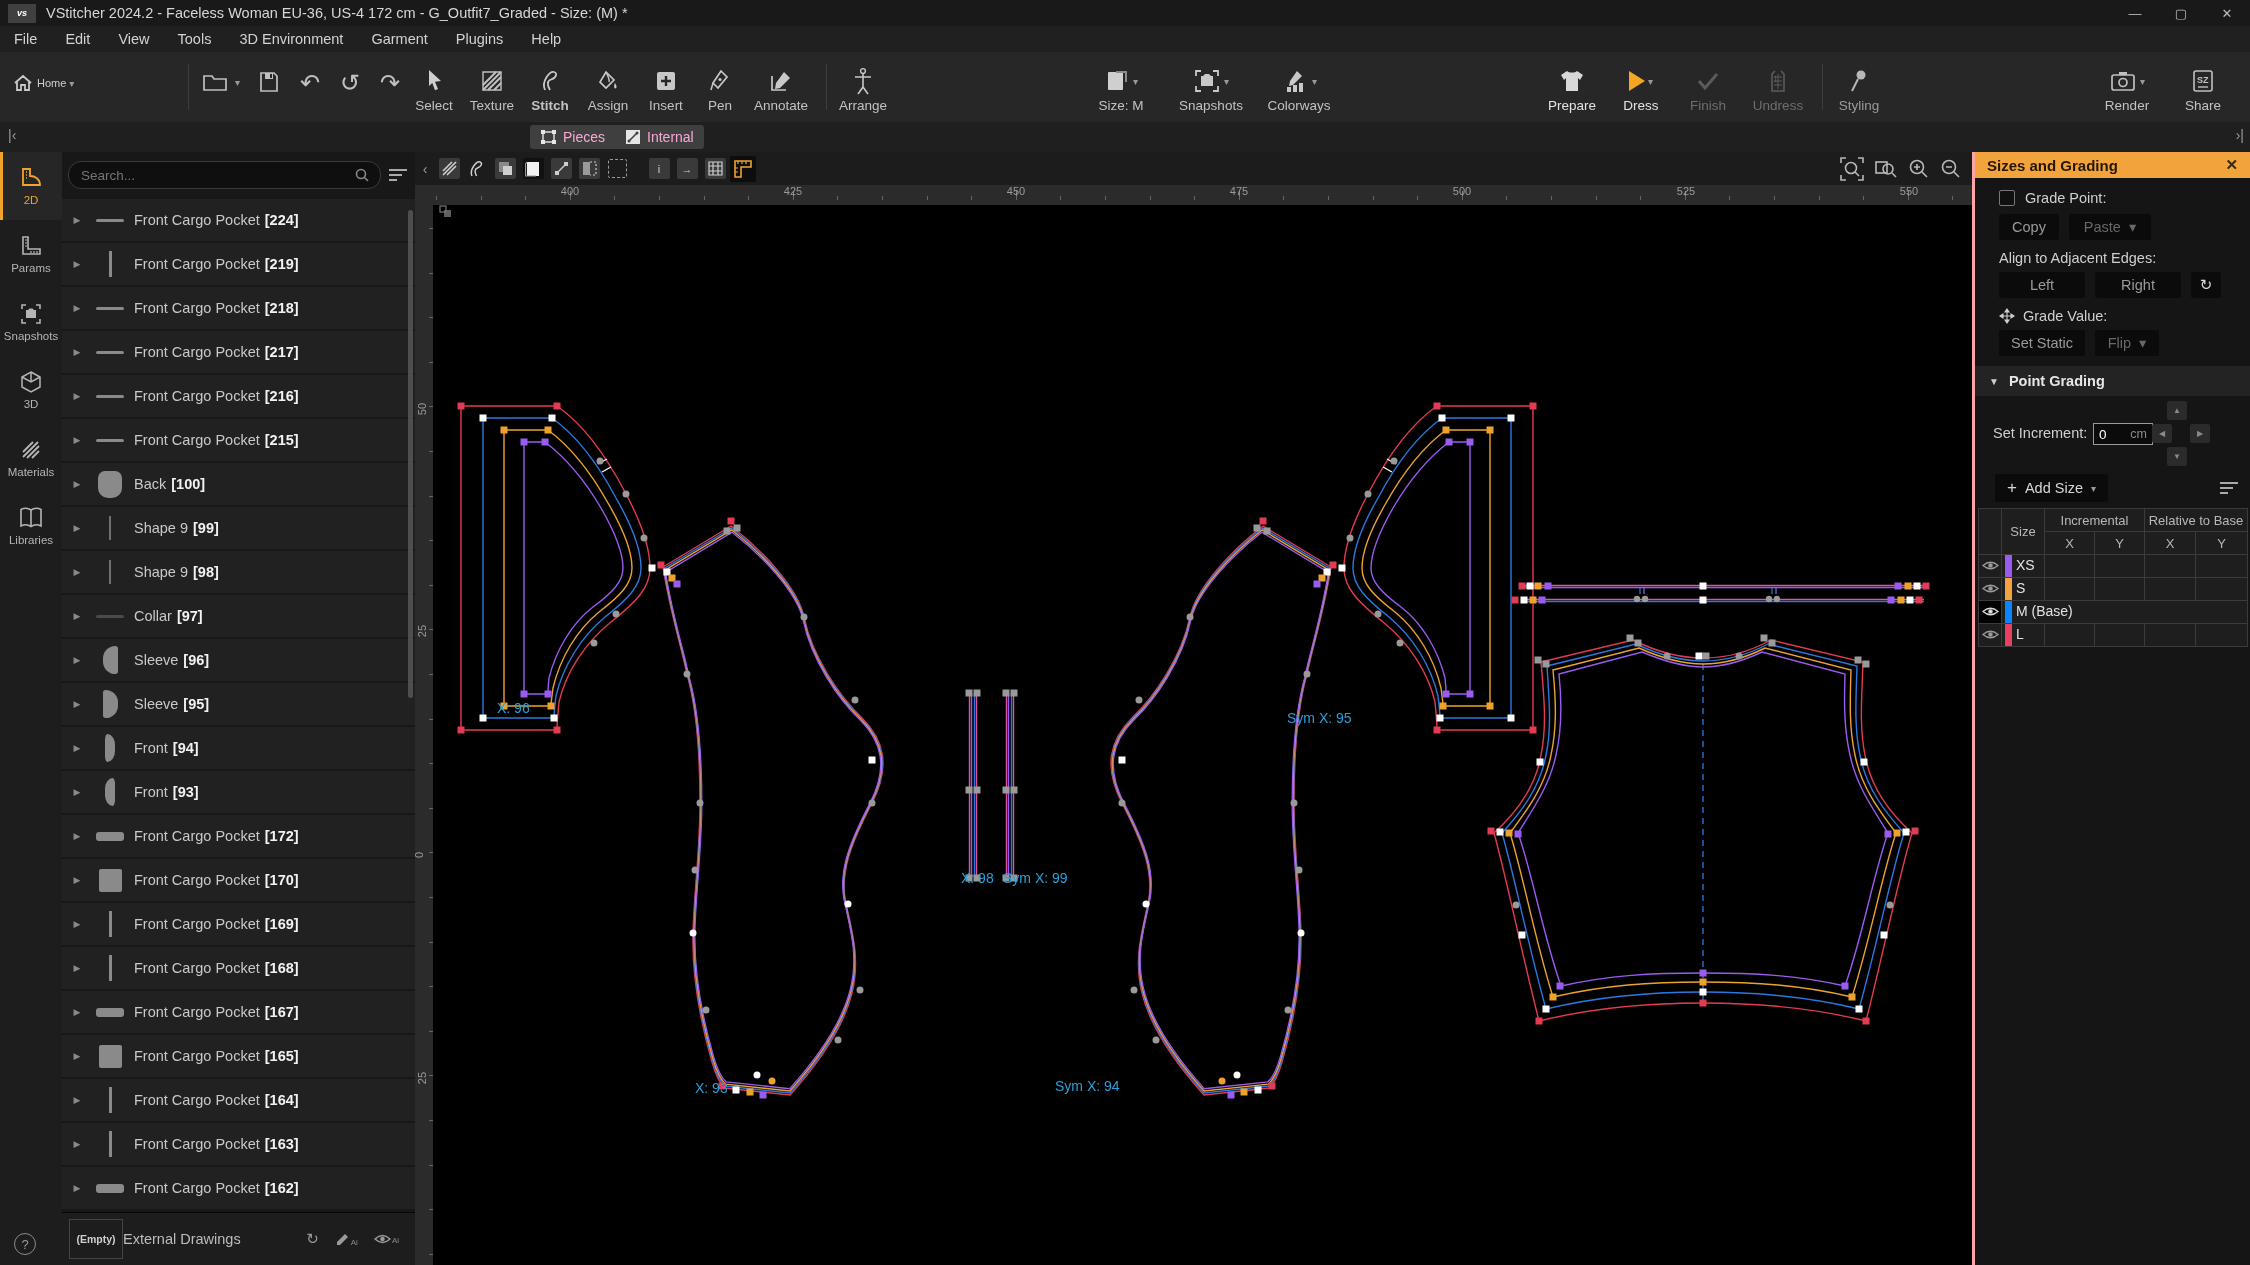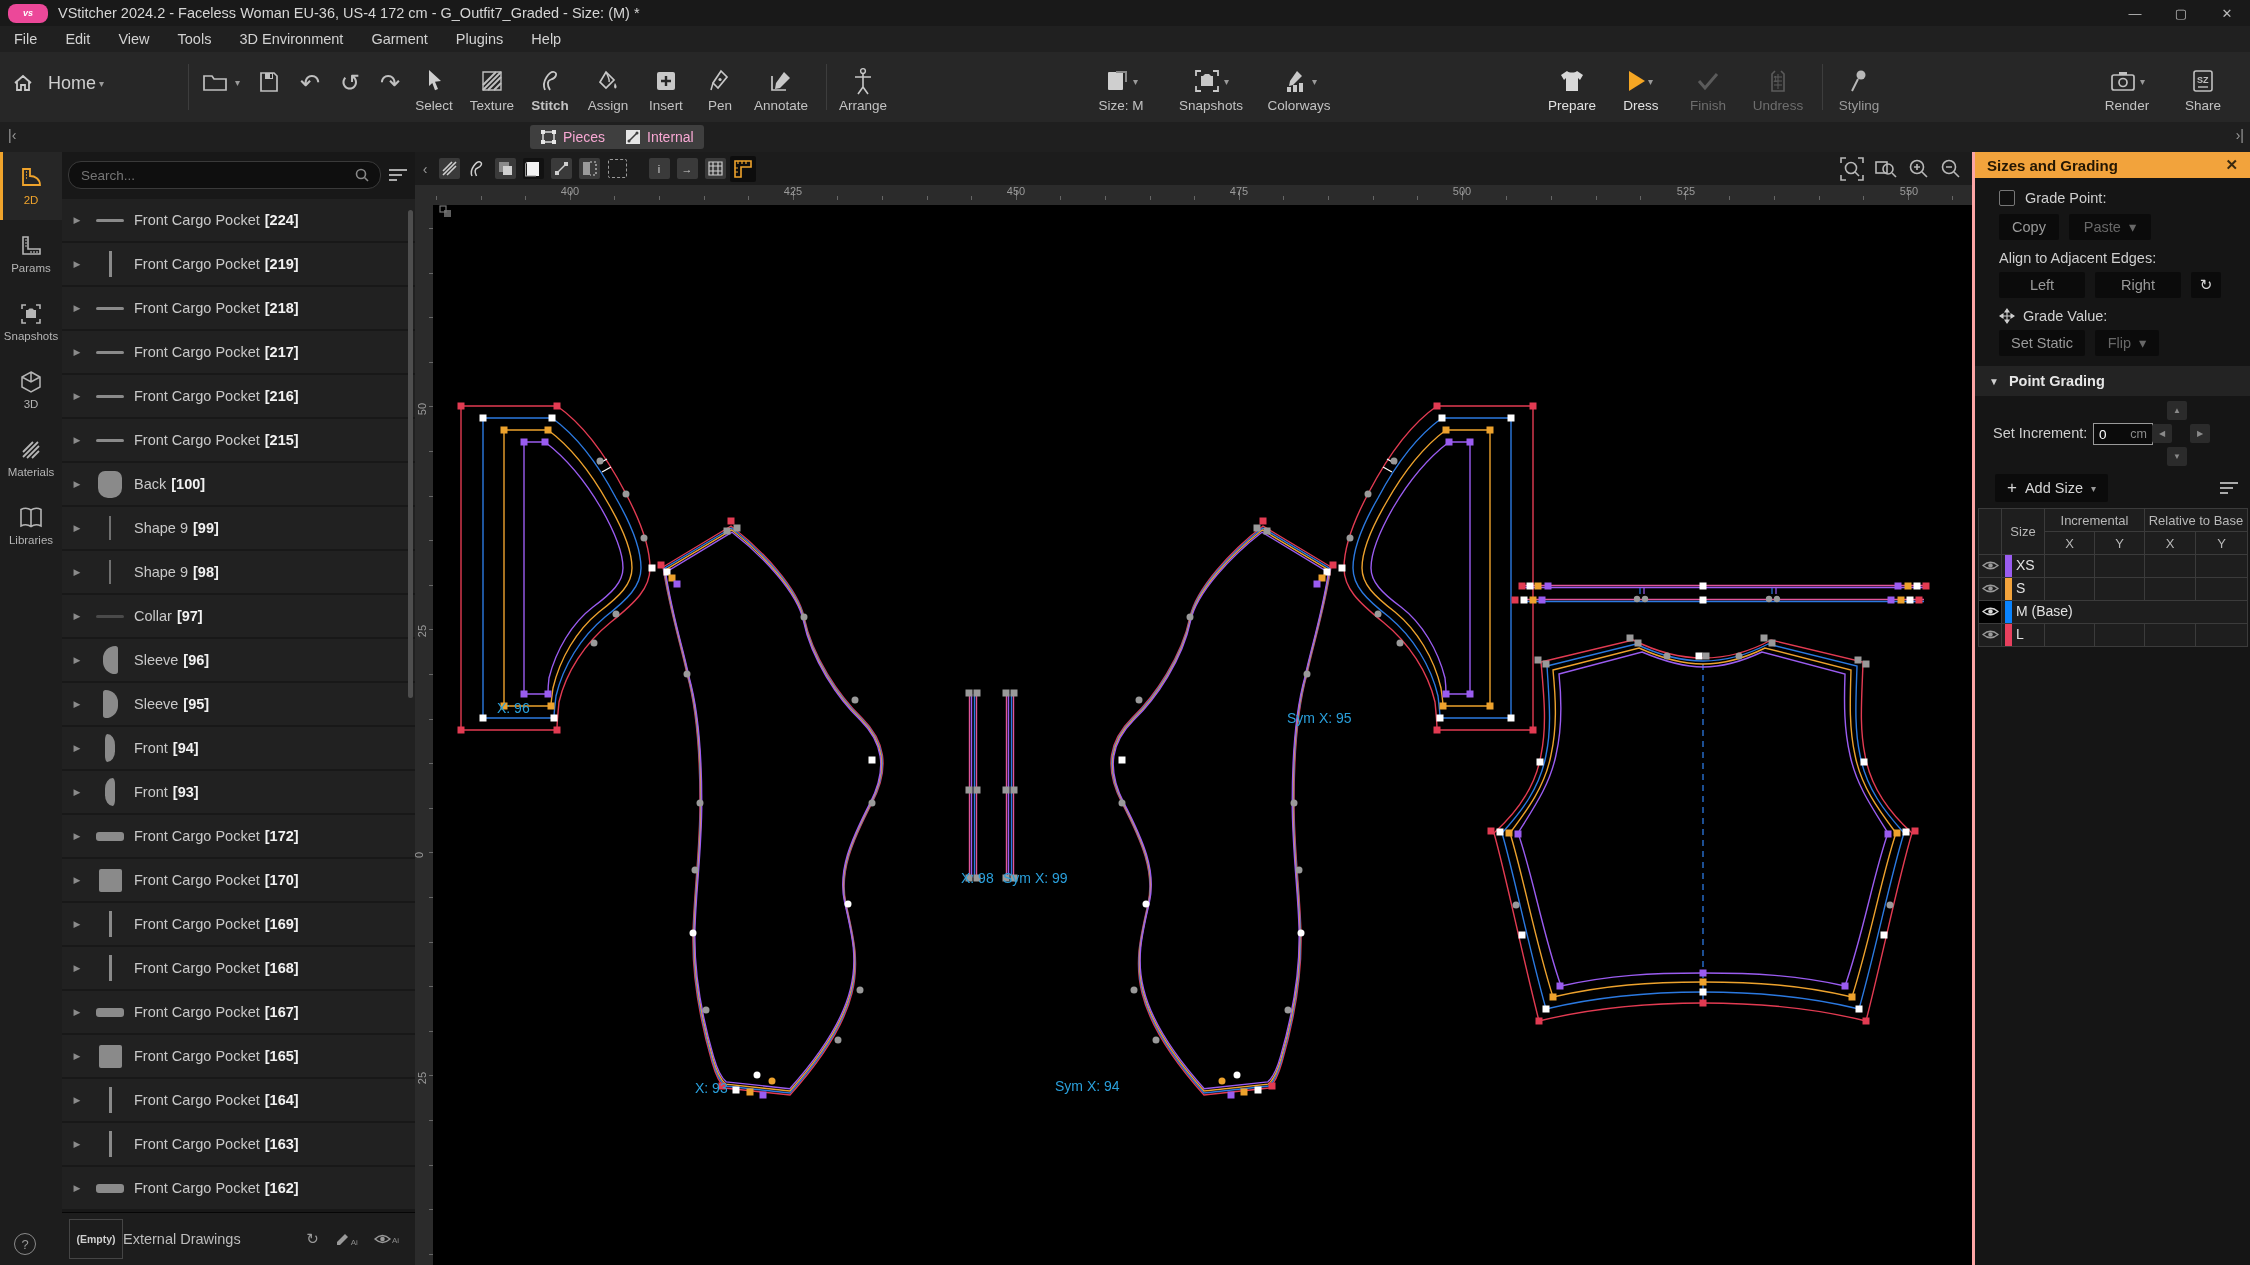--- a/index.html
+++ b/index.html
@@ -1,19 +1,19 @@
 <!DOCTYPE html>
 <html><head>
 <meta charset="utf-8">
 <style>
   html,body{margin:0;padding:0;background:#000;font-family:"Liberation Sans",sans-serif;-webkit-font-smoothing:antialiased;}
   .app{position:relative;width:2250px;height:1265px;background:#1d1d1d;overflow:hidden;color:#ccc;font-size:15px;}
   
   .titlebar{position:absolute;left:0;top:0;right:0;height:26px;background:#191919;display:flex;align-items:center;}
-  .logo{width:40px;height:19px;margin-left:8px;background:#ec4899;border-radius:8px;color:#fff;font-size:9px;font-style:italic;font-weight:bold;display:flex;align-items:center;justify-content:center;}
+  .logo{width:28px;height:19px;margin-left:8px;background:#404040;border-radius:0;color:#fff;font-size:9px;font-style:italic;font-weight:bold;display:flex;align-items:center;justify-content:center;}
   .apptitle{margin-left:10px;color:#d6d6d6;font-size:14.5px;}
   .winbtns{margin-left:auto;display:flex;}
   .winbtn{width:46px;height:26px;display:flex;align-items:center;justify-content:center;color:#bbb;font-size:13px;}
   
   .menubar{position:absolute;left:0;top:26px;right:0;height:26px;background:#202020;display:flex;align-items:center;gap:0;}
   .menuitem{padding:0 14px;color:#d2d2d2;font-size:14.5px;}
   
   .toolbar{position:absolute;left:0;top:52px;right:0;height:70px;background:#272727;border-bottom:1px solid #161616;}
   .tb{position:absolute;display:flex;flex-direction:column;align-items:center;color:#c2c2c2;font-size:13.5px;}
   .tb .ic{height:34px;display:flex;align-items:center;justify-content:center;}
@@ -129,21 +129,21 @@
     <span class="menuitem">Garment</span>
     <span class="menuitem">Plugins</span>
     <span class="menuitem">Help</span>
   </div>
 
   <div class="toolbar">
     <div class="tbrow" style="left:12px;top:20px;">
       <svg width="22" height="22" viewBox="0 0 22 22">
           <path d="M3 11 L11 4 L19 11 M5 10 V18 H9 V13 H13 V18 H17 V10" stroke="#c8c8c8" stroke-width="1.8" fill="none"></path>
         </svg>
-      <span style="margin-left:14px;font-size:18px;">Home</span>
+      <span style="margin-left:3px;font-size:11px;">Home</span>
       <span class="chev">▾</span>
     </div>
     <div class="vdiv" style="left:188px;"></div>
     <div class="tbrow" style="left:202px;top:18px;gap:4px;">
       <svg width="26" height="24" viewBox="0 0 26 24">
           <path d="M2 6 H10 L12 9 H24 V20 H2 Z M2 6 V20" stroke="#c0c0c0" stroke-width="1.7" fill="none"></path>
         </svg>
       <span class="chev">▾</span>
     </div>
     <div class="tbrow" style="left:258px;top:18px;">

